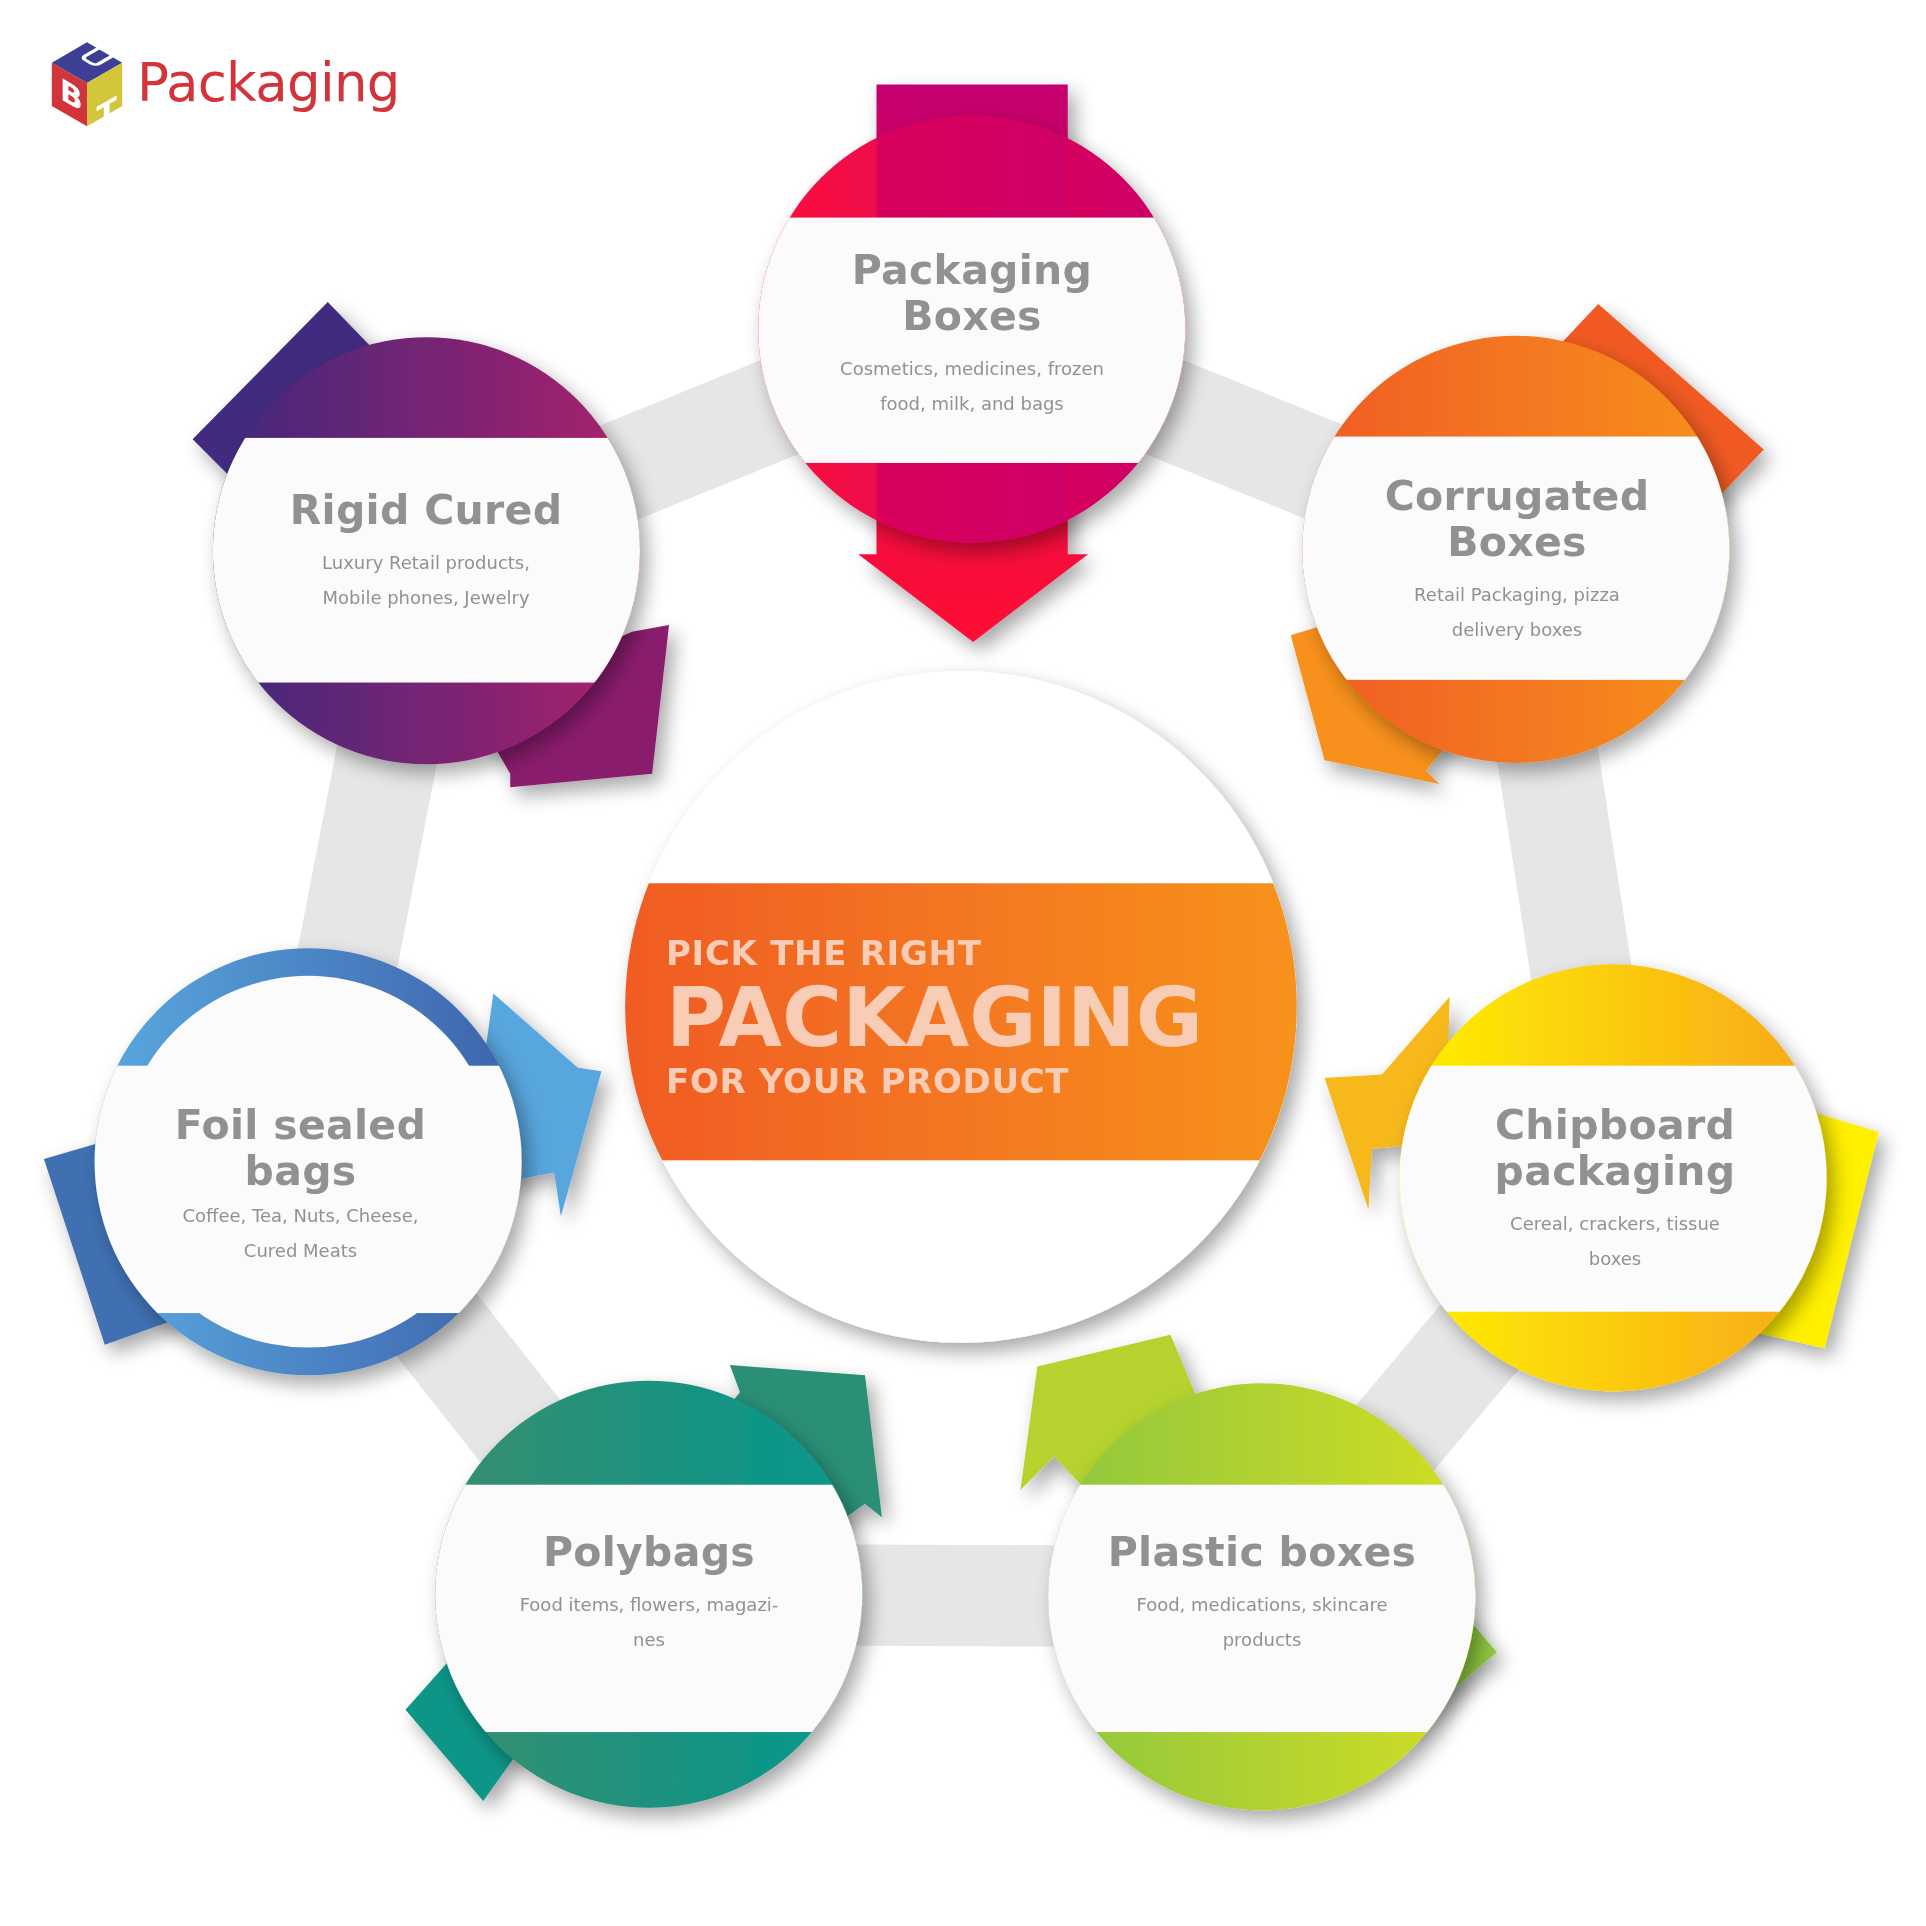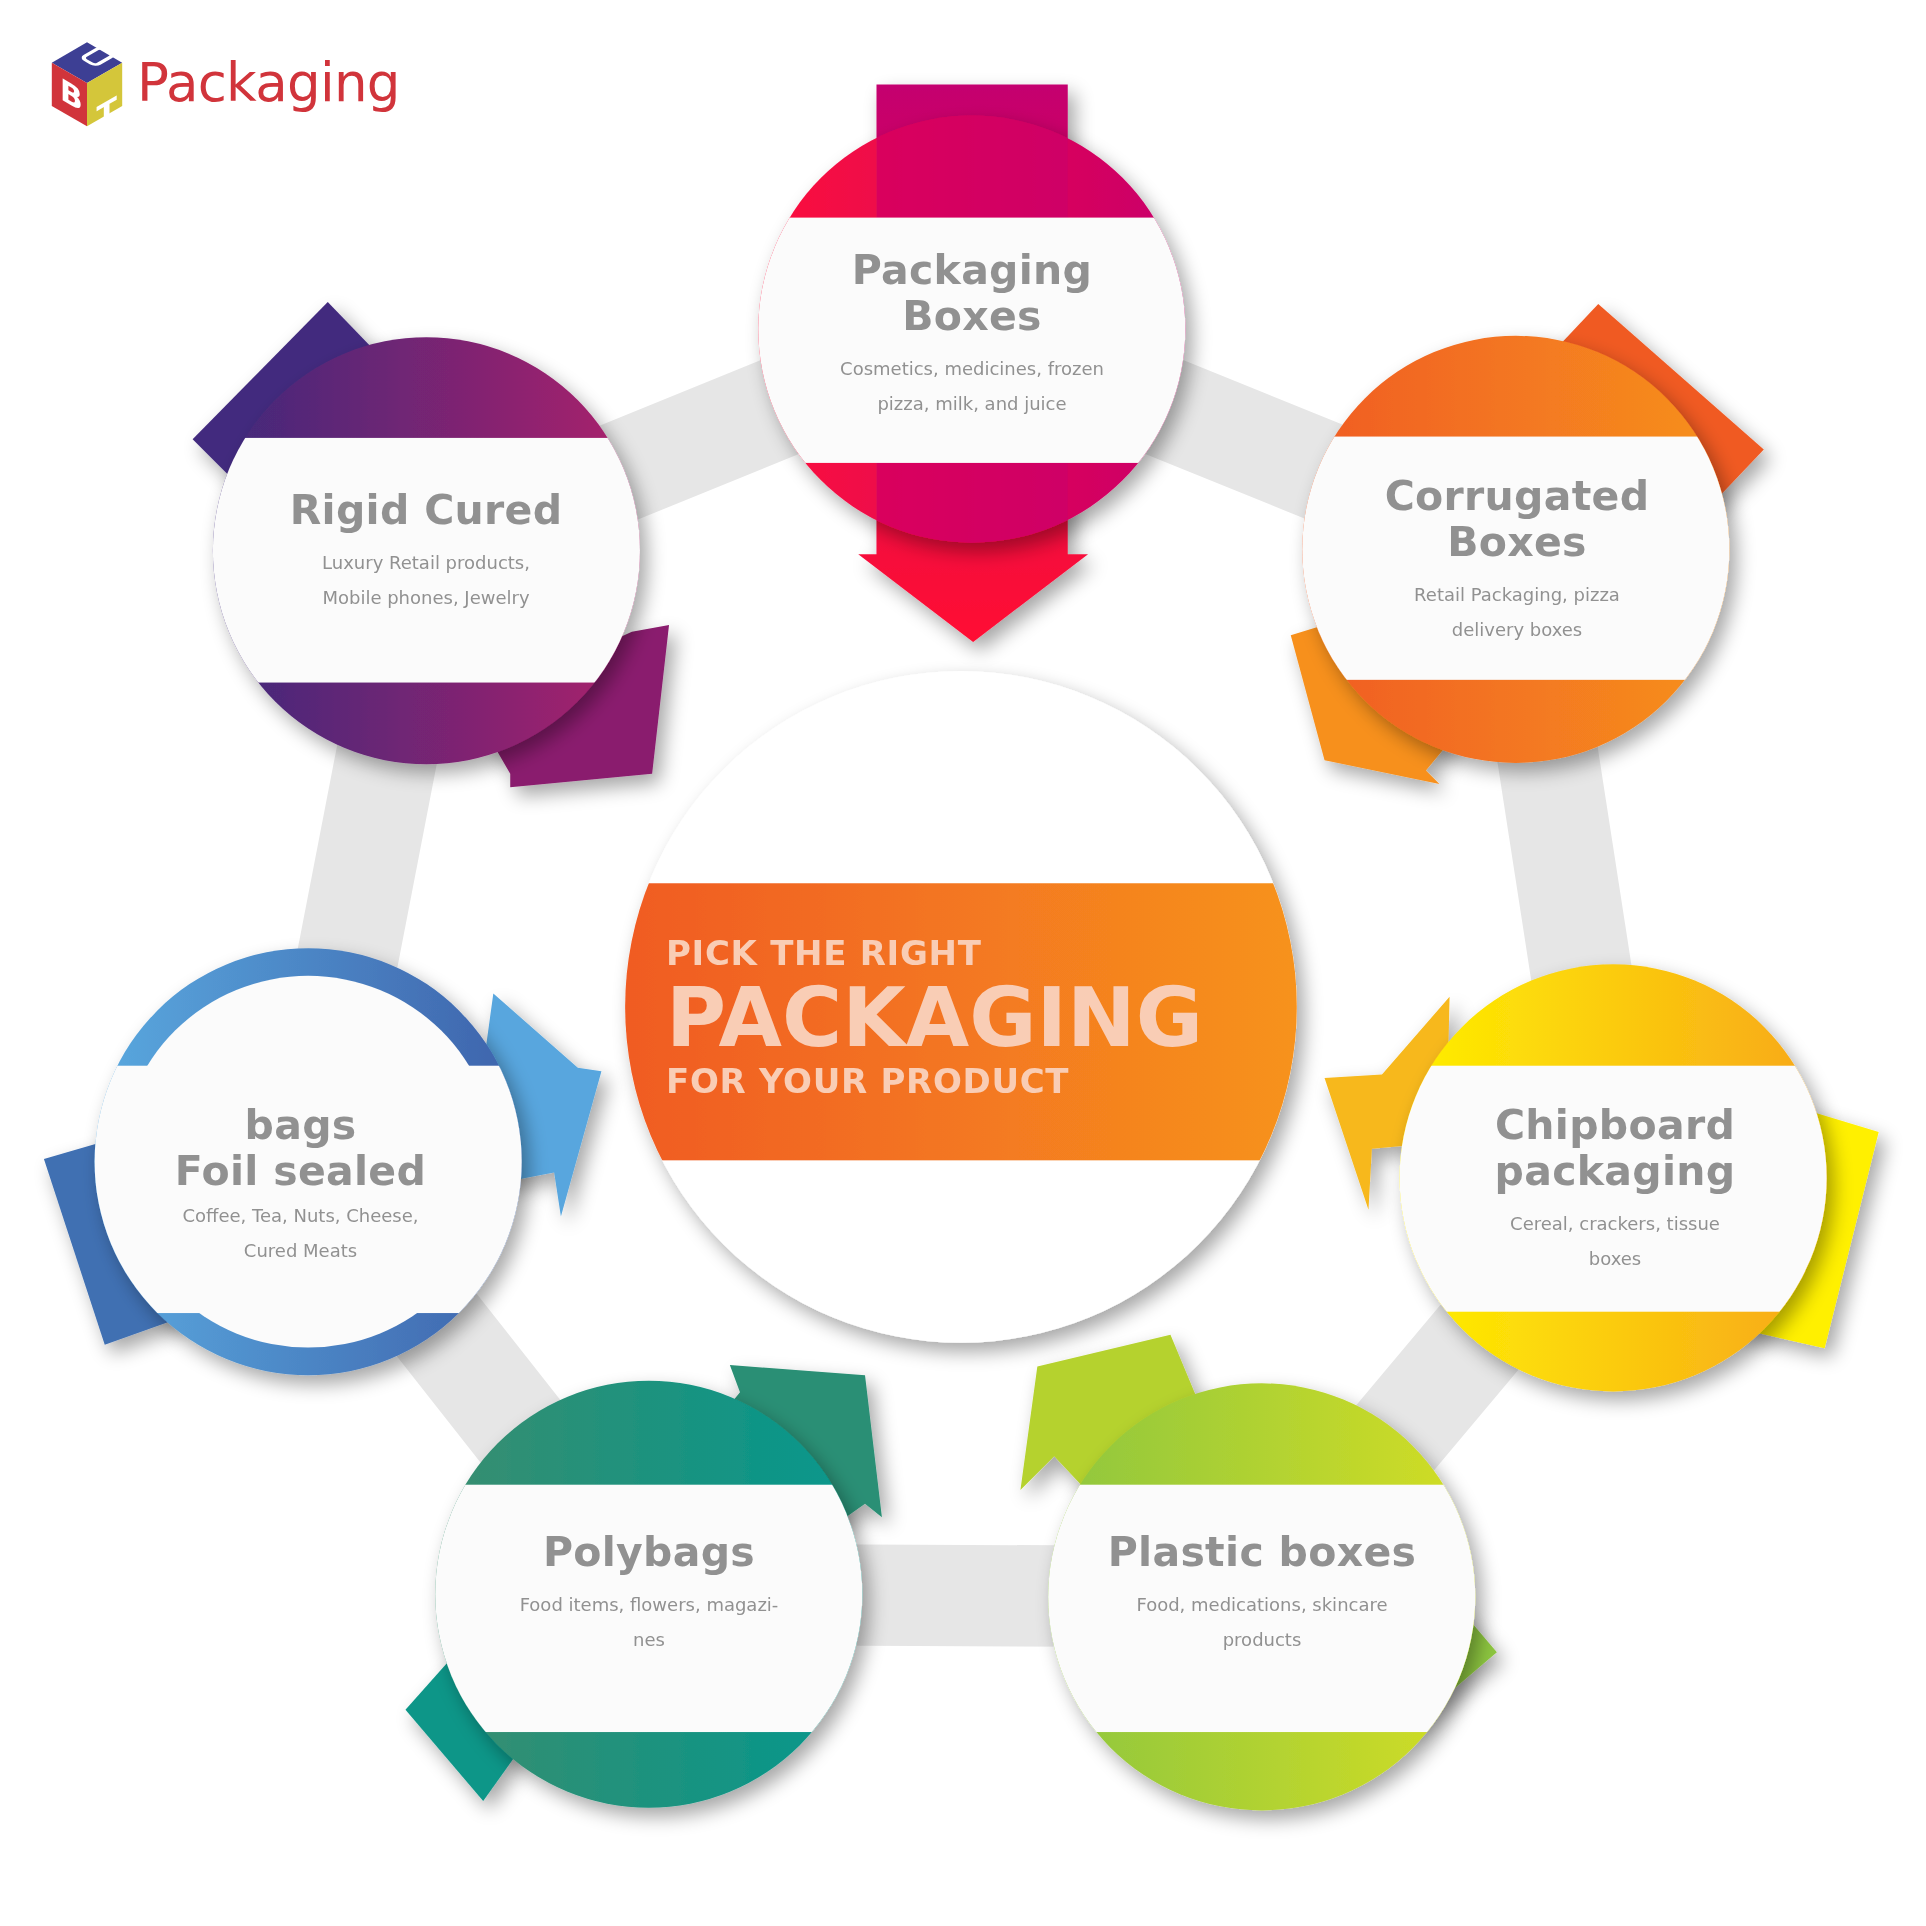--- a/index.html
+++ b/index.html
@@ -203,21 +203,21 @@
   <span class="logo-text">Packaging</span>
 </div>
 
 <div class="node-text" style="left:764px;top:247px;width:416px;">
   <div class="node-title">
     <div>Packaging</div>
     <div>Boxes</div>
   </div>
   <div class="node-desc">
     <div>Cosmetics, medicines, frozen</div>
-    <div>pizza, milk, and juice</div>
+    <div>food, milk, and bags</div>
   </div>
 </div>
 
 <div class="node-text" style="left:1314px;top:473px;width:406px;text-align:center;">
   <div class="node-title">
     <div>Corrugated</div>
     <div>Boxes</div>
   </div>
   <div class="node-desc">
     <div>Retail Packaging, pizza</div>
@@ -251,22 +251,22 @@
     <div>Polybags</div>
   </div>
   <div class="node-desc">
     <div>Food items, flowers, magazi-</div>
     <div>nes</div>
   </div>
 </div>
 
 <div class="node-text" style="left:101px;top:1102px;width:399px;">
   <div class="node-title">
+    <div>Foil sealed</div>
     <div>bags</div>
-    <div>Foil sealed</div>
   </div>
   <div class="node-desc" style="margin-top:4px;">
     <div>Coffee, Tea, Nuts, Cheese,</div>
     <div>Cured Meats</div>
   </div>
 </div>
 
 <div class="node-text" style="left:223px;top:487px;width:406px;">
   <div class="node-title">
     <div>Rigid Cured</div>

